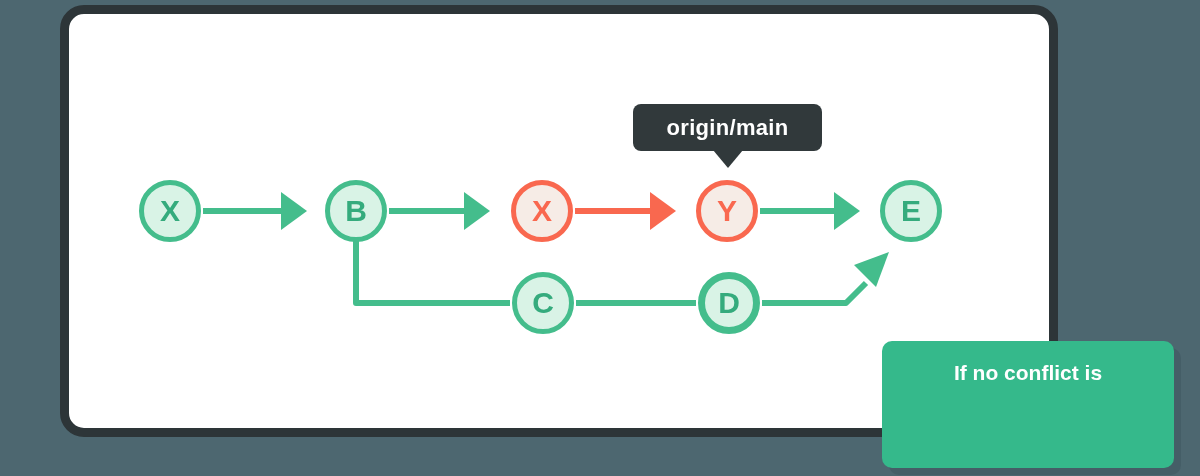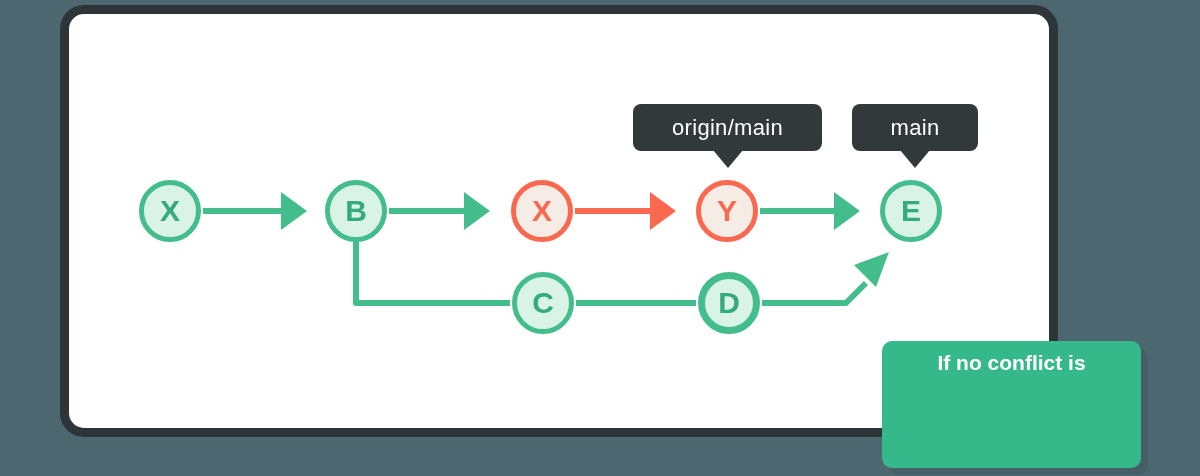--- a/index.html
+++ b/index.html
@@ -33,33 +33,33 @@
     position:absolute;width:62px;height:62px;border-radius:50%;
     display:flex;align-items:center;justify-content:center;
     font-weight:700;font-size:30px;z-index:3;
   }
   .node.green{background:var(--green-fill,#d9f3e6);border:5px solid var(--green,#44bd8c);color:var(--green-text,#35ab7d);}
   .node.red{background:var(--red-fill,#f6ece6);border:5px solid var(--red,#f9684f);color:var(--red,#f9684f);}
   .node.thick{border-width:7px;}
   .tooltip{
     position:absolute;height:47px;z-index:3;
     background:var(--label-bg,#31393b);color:var(--label-text,#fff);
-    border-radius:8px;font-weight:400;font-size:22px;
+    border-radius:8px;font-weight:700;font-size:22px;
     display:flex;align-items:center;justify-content:center;
     letter-spacing:.3px;
   }
   .tooltip::after{
     content:"";position:absolute;left:50%;bottom:-17px;transform:translateX(-50%);
     width:0;height:0;border-left:15px solid transparent;border-right:15px solid transparent;
     border-top:18px solid var(--label-bg,#31393b);
   }
   .callout{
-    position:absolute;left:882px;top:341px;width:259px;min-height:127px;z-index:4;
+    position:absolute;left:882px;top:341px;width:292px;min-height:127px;z-index:4;
     background:var(--callout-bg,#35b98b);color:var(--callout-text,#fff);
-    border-radius:10px;padding:10px 10px 14px;
+    border-radius:10px;padding:20px 10px 14px;
     font-weight:700;font-size:21px;line-height:24px;text-align:center;
     box-shadow:7px 7px 0 rgba(20,35,40,0.12);
   }
 </style>
 </head>
 <body>
 
 <div class="scene">
 
   <div class="card"></div>
@@ -84,19 +84,18 @@
   <div class="node green" style="left:139px;top:180px">X</div>
   <div class="node green" style="left:325px;top:180px">B</div>
   <div class="node red" style="left:511px;top:180px">X</div>
   <div class="node red" style="left:696px;top:180px">Y</div>
   <div class="node green" style="left:880px;top:180px">E</div>
 
   <div class="node green" style="left:512px;top:272px">C</div>
   <div class="node green thick" style="left:698px;top:272px">D</div>
 
   <div class="tooltip" style="left:633px;top:104px;width:189px">origin/main</div>
-  <div class="tooltip" style="left:852px;top:104px;width:126px">main</div>
 
   <div class="callout">
     <div>If no conflict is</div>
   </div>
 
 </div>
 
 </body></html>

